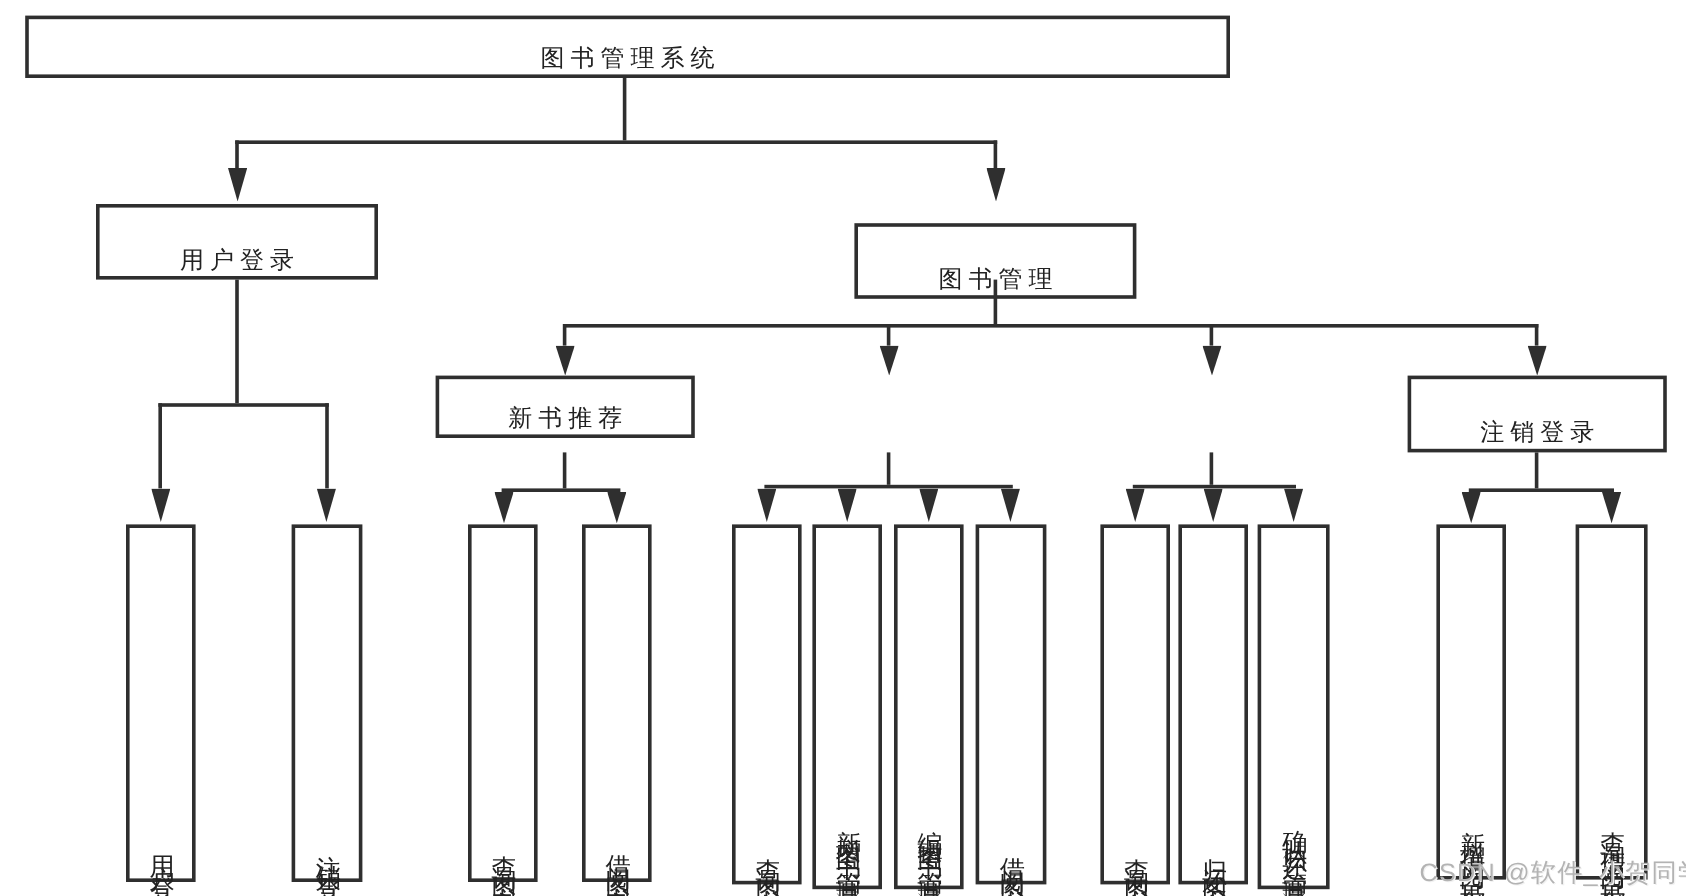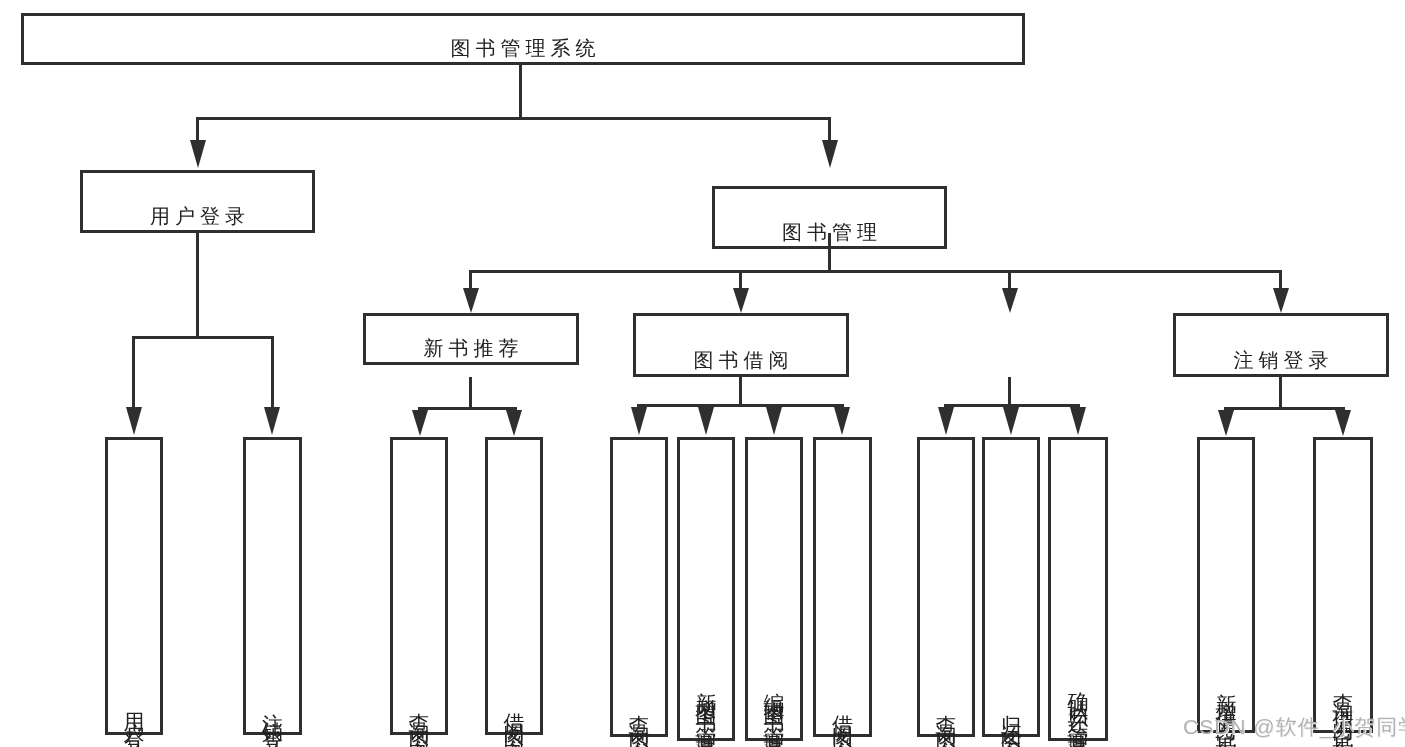--- a/index.html
+++ b/index.html
@@ -96,23 +96,20 @@
   <div class="line" style="left:739px; top:270px; width:3px; height:18px;"></div>
   <div class="arrow" style="left:733px; top:288px; height:25px;"></div>
   <div class="line" style="left:1008px; top:270px; width:3px; height:18px;"></div>
   <div class="arrow" style="left:1002px; top:288px; height:25px;"></div>
   <div class="line" style="left:1279px; top:270px; width:3px; height:18px;"></div>
   <div class="arrow" style="left:1273px; top:288px; height:25px;"></div>
 
   <div class="node" style="left:363px; top:313px; width:216px; height:52px;">
     <span class="hlabel">新书推荐</span>
   </div>
-  <div class="node" style="left:633px; top:313px; width:216px; height:64px;">
-    <span class="hlabel">图书借阅</span>
-  </div>
   <div class="node" style="left:1173px; top:313px; width:216px; height:64px;">
     <span class="hlabel">注销登录</span>
   </div>
 
   <div class="line" style="left:469px; top:377px; width:3px; height:30px;"></div>
   <div class="line" style="left:418px; top:407px; width:99px; height:3px;"></div>
   <div class="arrow" style="left:412px; top:410px; height:26px;"></div>
   <div class="arrow" style="left:506px; top:410px; height:26px;"></div>
 
   <div class="line" style="left:739px; top:377px; width:3px; height:27px;"></div>

